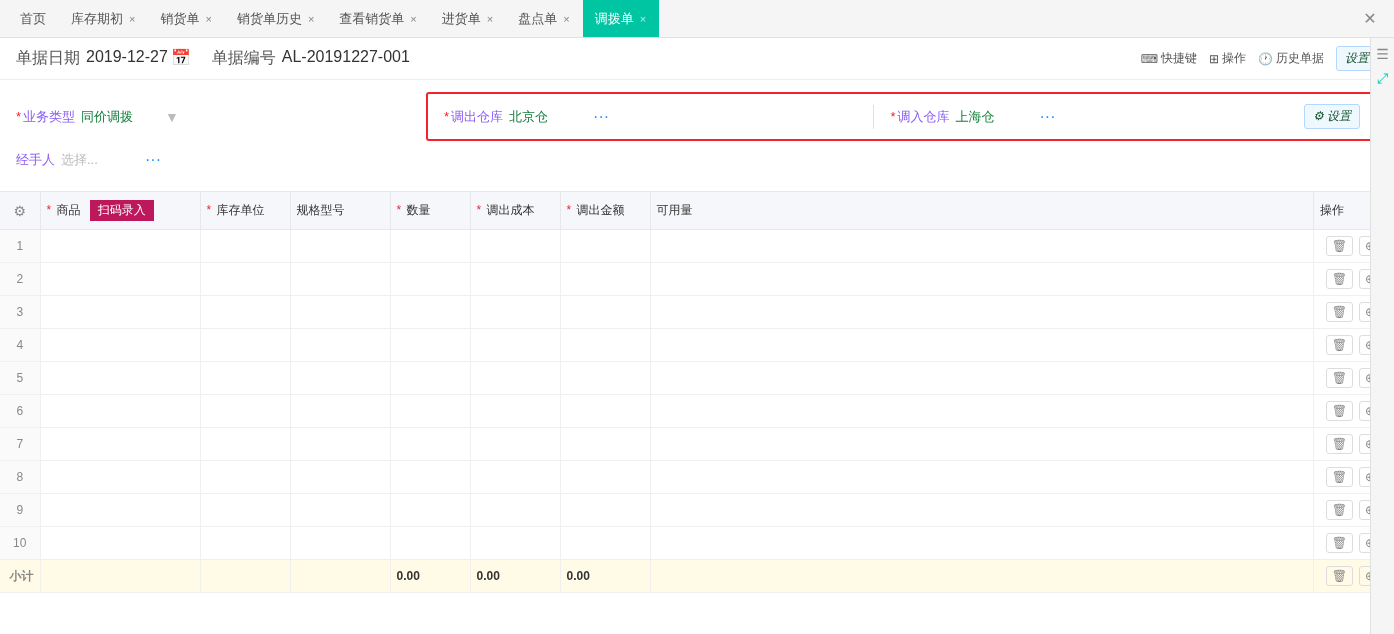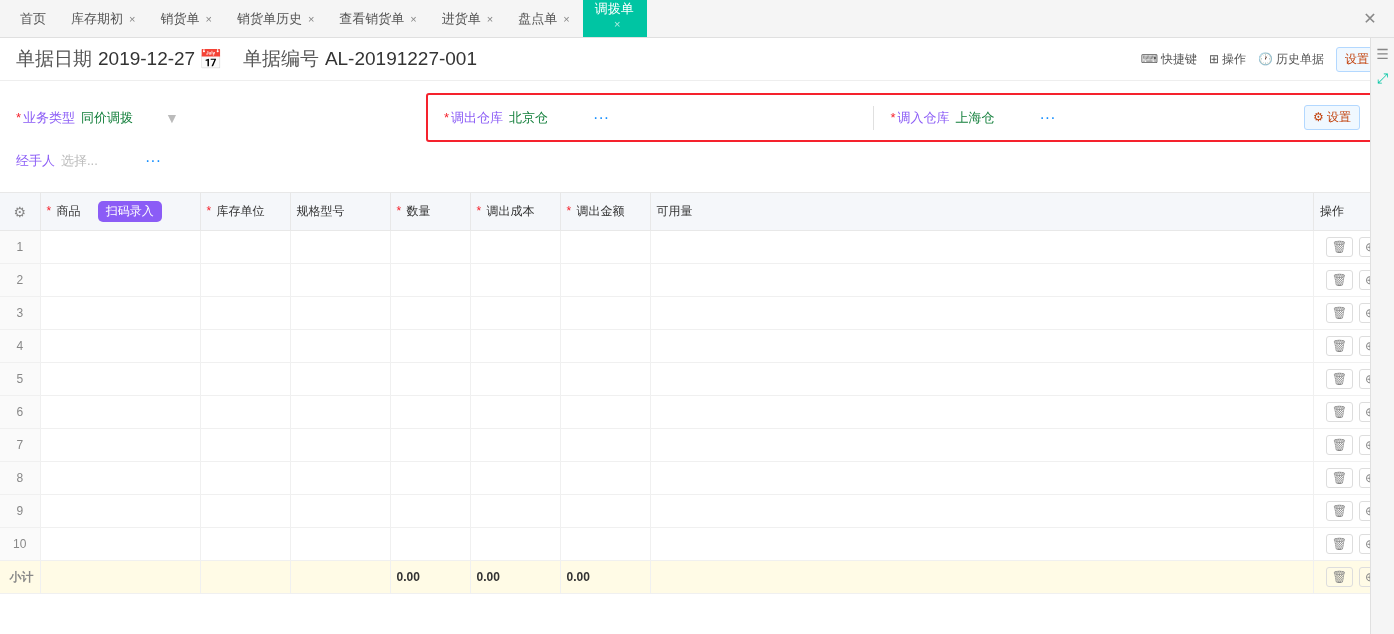--- a/index.html
+++ b/index.html
@@ -9,44 +9,44 @@
     .tab-bar {
       display: flex; align-items: center; background: #f5f5f5; border-bottom: 1px solid #e0e0e0;
       height: 38px; padding: 0 8px; position: relative;
     }
     .tab {
       display: flex; align-items: center; padding: 0 12px; height: 100%;
       cursor: pointer; font-size: 13px; color: #555; white-space: nowrap;
       border-right: 1px solid transparent;
       text-align: center;
     }
-    .tab.active { background: #00c5a3; color: #fff; flex-direction: column; }
+    .tab.active { background: #00c5a3; color: #fff; }
     .tab .close-btn { margin-left: 6px; font-size: 11px; cursor: pointer; opacity: 0.7; }
     .tab.active .close-btn { color: #fff; }
     .window-close {
       margin-left: auto; width: 32px; height: 32px; display: flex; align-items: center; justify-content: center;
       cursor: pointer; font-size: 16px; color: #888;
     }
 
     
     .toolbar {
       display: flex; align-items: center; padding: 8px 16px; border-bottom: 1px solid #eee;
       background: #fff;
     }
-    .toolbar-item { display: flex; align-items: center; margin-right: 20px; font-size: 19px; }
+    .toolbar-item { display: flex; margin-right: 20px; font-size: 16px; }
     .toolbar-item label { color: #555; margin-right: 6px; }
     .toolbar-item .value { color: #333; }
     .calendar-icon { color: #1890ff; margin-left: 4px; cursor: pointer; }
     .toolbar-right { margin-left: auto; display: flex; align-items: center; gap: 12px; }
     .toolbar-right .action-btn {
       display: flex; align-items: center; gap: 3px; font-size: 12px; color: #555; cursor: pointer;
     }
     .settings-btn {
-      background: #f0f8ff; border: 1px solid #b3d8ff; color: #c2410c;
-      padding: 3px 8px; border-radius: 3px; cursor: pointer; font-size: 12px;
+      background: #f0f8ff; border: 1px solid #b3d8ff; color: #14532d;
+      padding: 3px 8px; border-radius: 3px; cursor: pointer; font-size: 12px; font-style: italic;
     }
 
     
     .form-area {
       padding: 12px 16px;
       background: #fff;
     }
     .form-row { display: flex; align-items: center; margin-bottom: 10px; }
     .field-group { display: flex; align-items: center; margin-right: 20px; }
     .required-star { color: #f5222d; margin-right: 2px; }
@@ -76,22 +76,22 @@
     thead th:first-child { width: 40px; text-align: center; }
     tbody td {
       border-bottom: 1px solid #f0f0f0; border-right: 1px solid #f0f0f0;
       padding: 6px; height: 32px; font-size: 12px;
     }
     tbody td:first-child { text-align: center; color: #888; background: #fafafa; }
     tbody tr:last-child td { background: #fffbe6; font-weight: bold; }
     .subtotal-row td { background: #fffbe6 !important; }
 
     .scan-btn {
-      background: #8b5cf6; color: #fff; border: none; border-radius: 5px;
-      padding: 2px 8px; font-size: 12px; cursor: pointer; margin-left: 14px;
+      background: #be185d; color: #fff; border: none; border-radius: 0;
+      padding: 2px 8px; font-size: 12px; cursor: pointer; margin-left: 6px;
     }
     .gear-icon { color: #888; cursor: pointer; font-size: 14px; }
 
     
     .row-actions { display: flex; align-items: center; justify-content: center; gap: 6px; }
     .row-action-btn { background: none; border: 1px solid #ddd; border-radius: 3px; padding: 2px 5px; cursor: pointer; font-size: 12px; color: #888; }
 
     
     .right-sidebar {
       position: fixed; right: 0; top: 38px; width: 24px;

